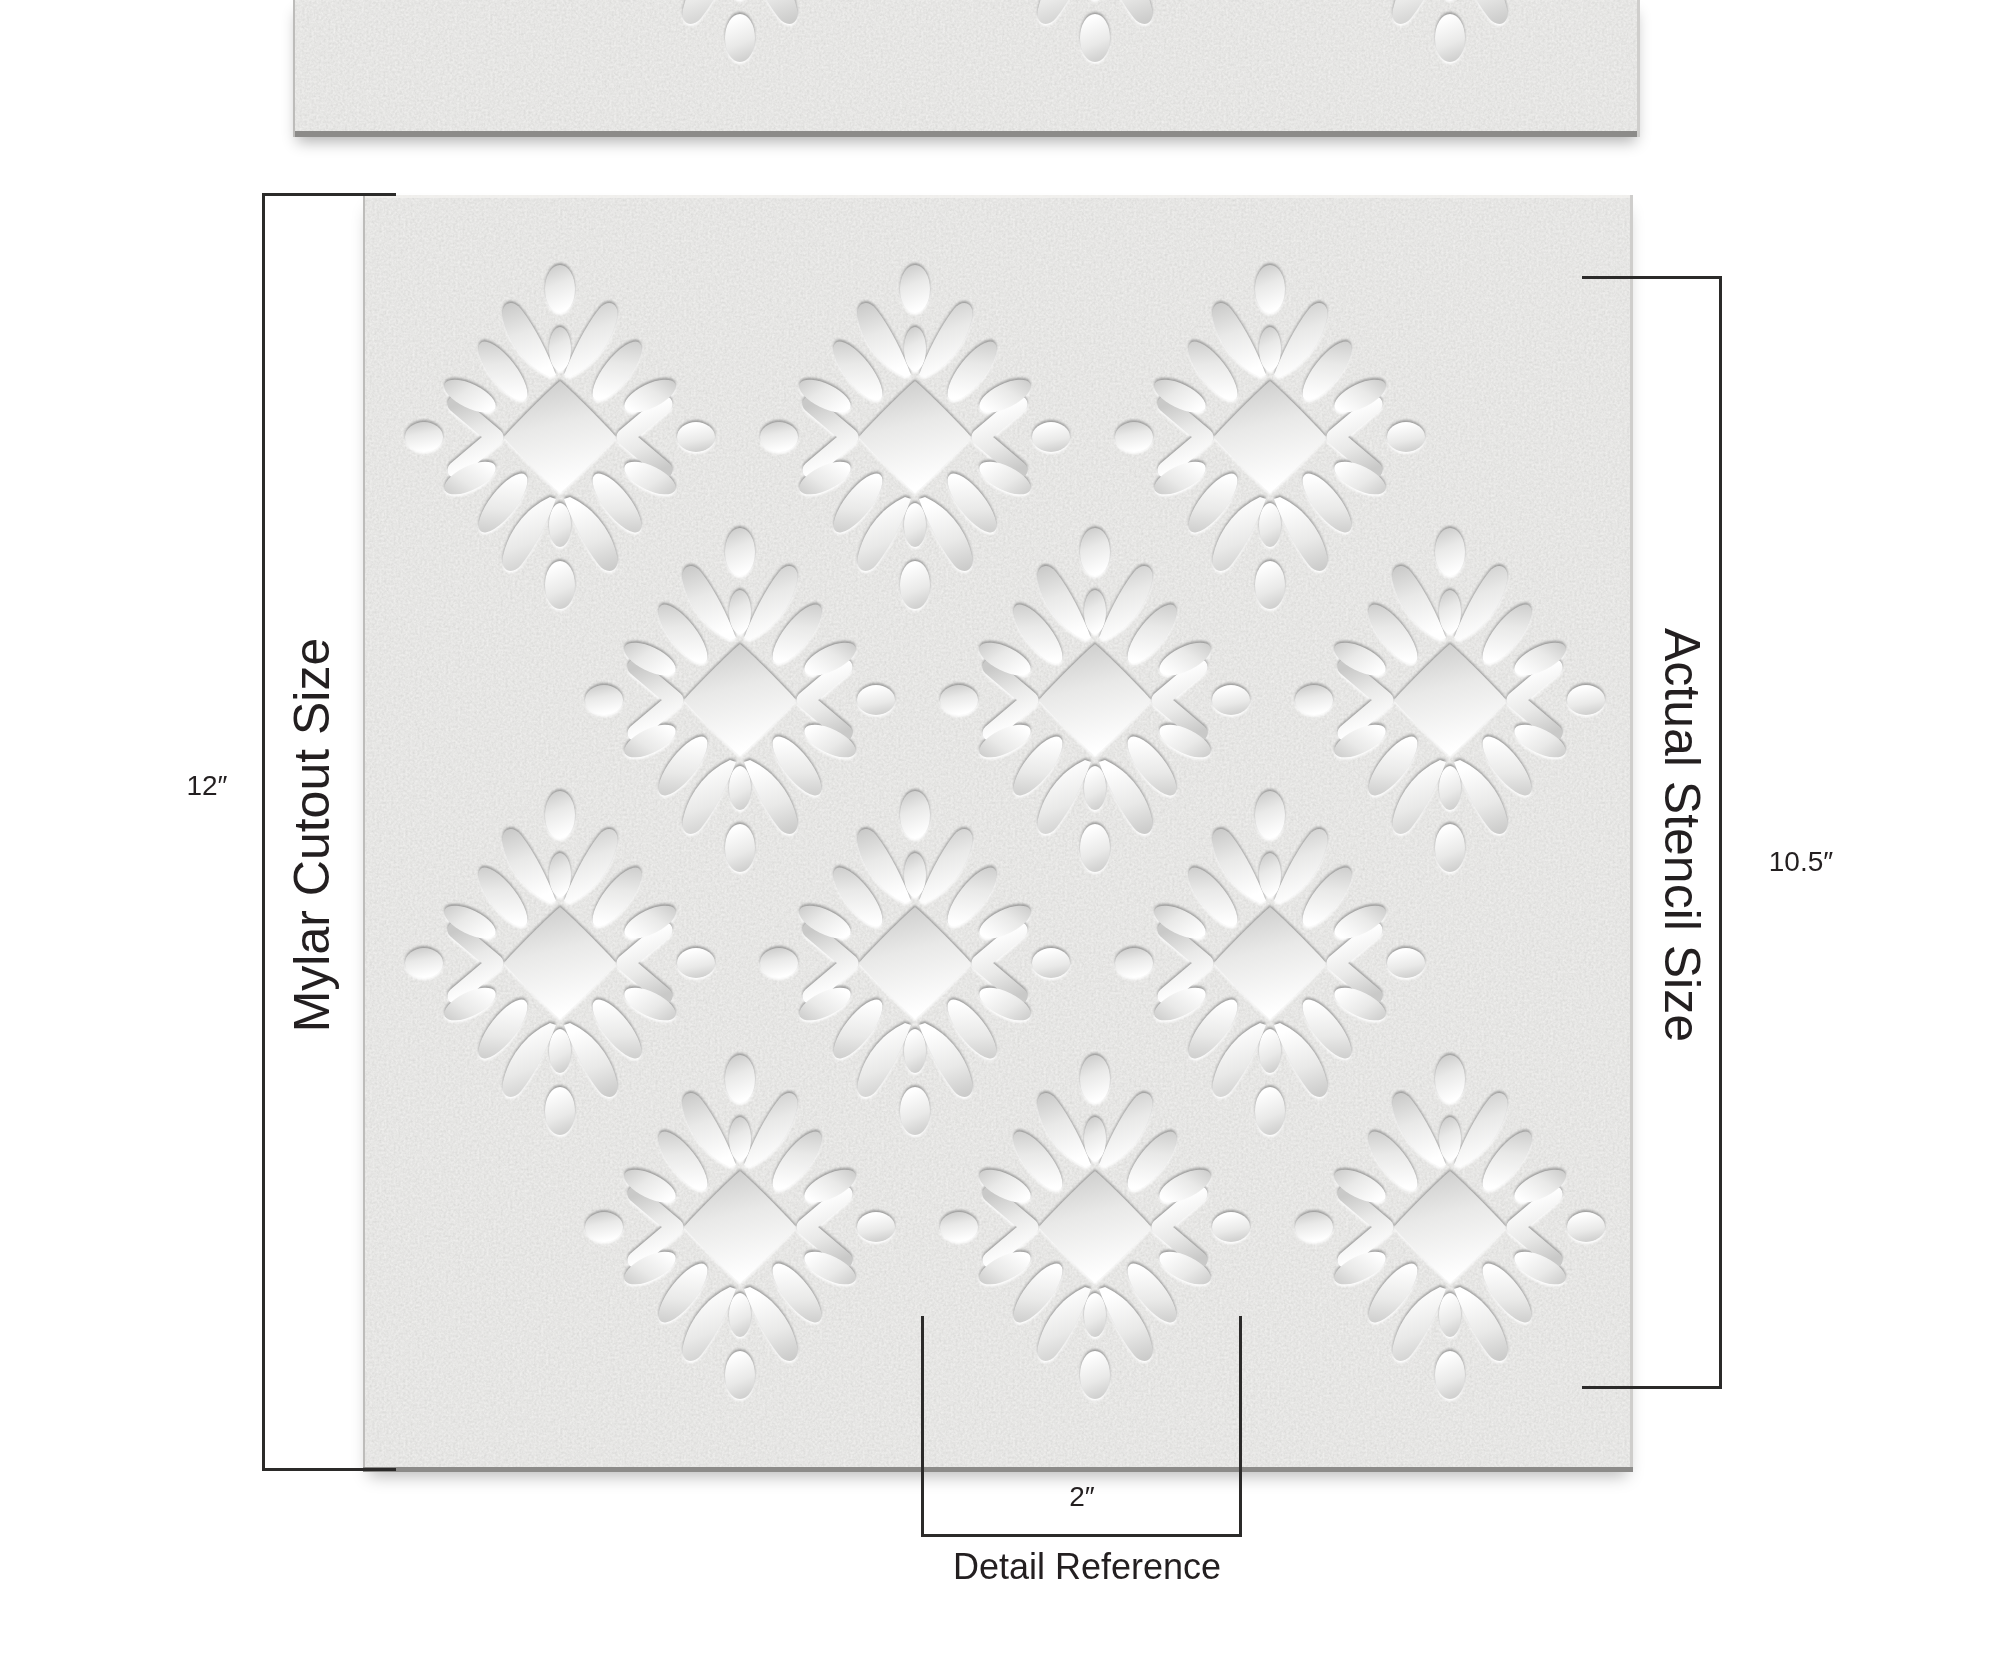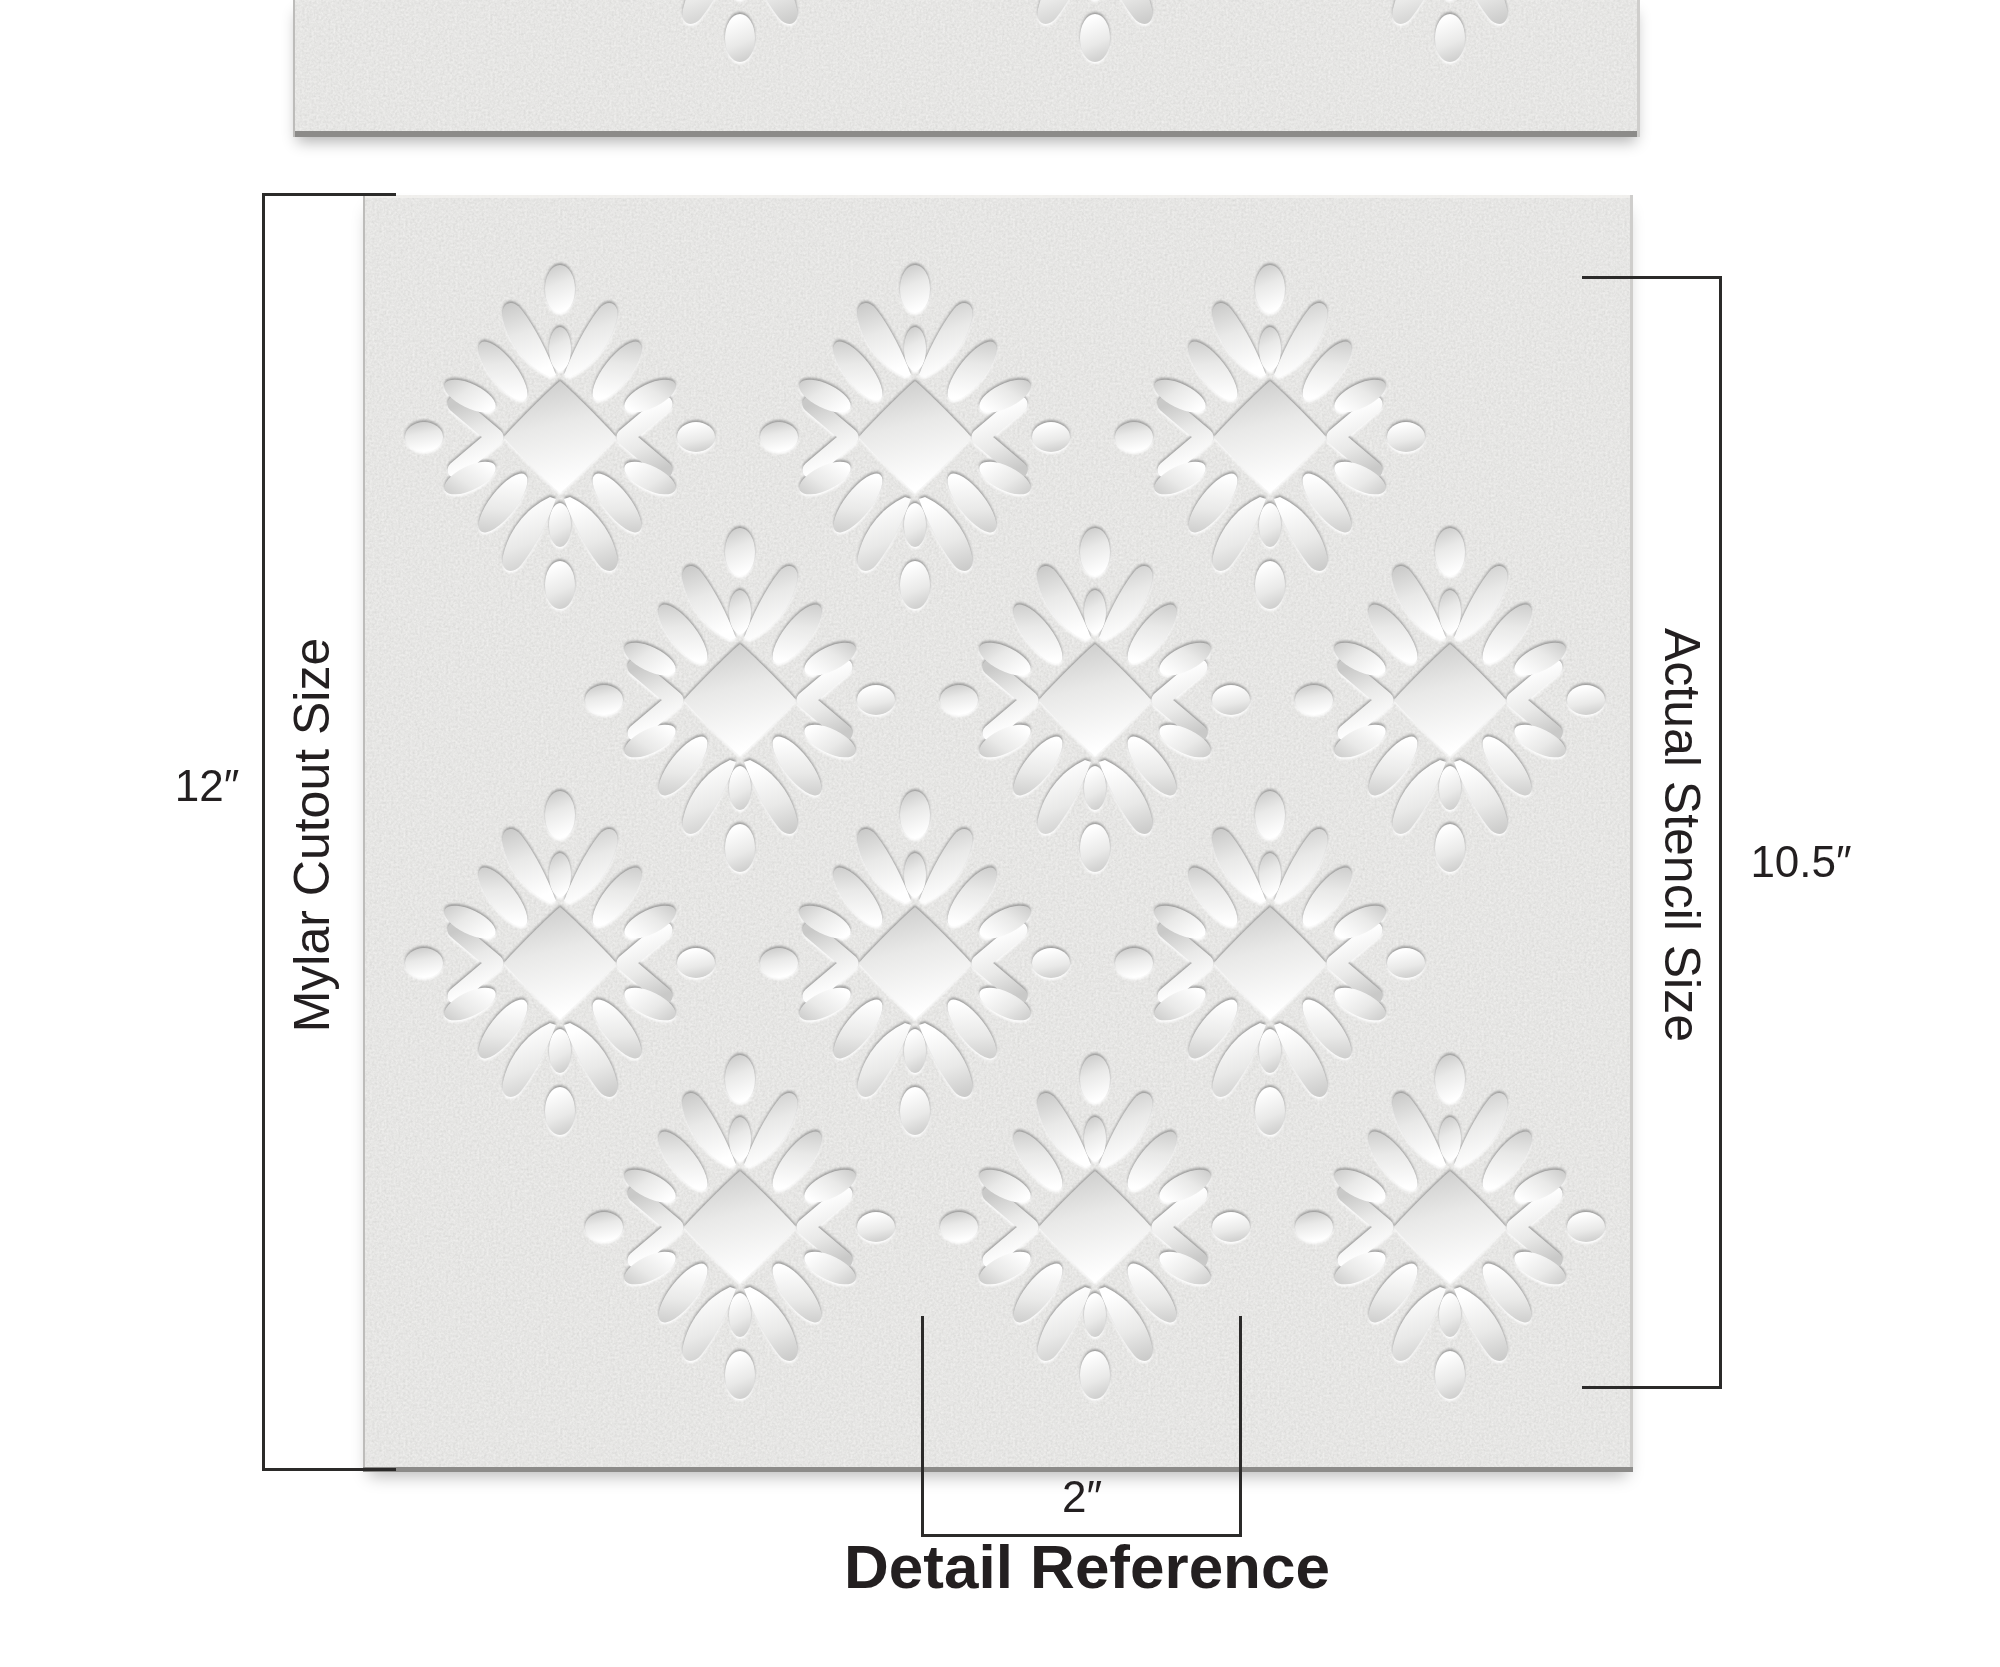--- a/index.html
+++ b/index.html
@@ -22,24 +22,24 @@
     filter:drop-shadow(0px -2px 1px rgba(80,80,80,0.50))
            drop-shadow(0px 2.5px 1px rgba(255,255,255,0.95));
   }
   .cut{fill:url(#cutGrad);}
   .cutS{fill:none;stroke:url(#cutGrad);stroke-width:17;stroke-linecap:round;stroke-linejoin:round;}
   .dim{position:absolute;background:#2b2a29;}
   .lab{
     position:absolute;color:#231f20;white-space:nowrap;
     transform:translate(-50%,-50%);line-height:1;
   }
-  .lab-num{font-size:44px;text-align:center;}
+  .lab-num{font-size:28px;text-align:center;}
   .lab-rot-ccw{font-size:50px;transform:translate(-50%,-50%) rotate(-90deg);}
   .lab-rot-cw{font-size:50px;transform:translate(-50%,-50%) rotate(90deg);}
-  .lab-detail{font-size:62px;font-weight:bold;}
+  .lab-detail{font-size:36px;}
 </style>
 </head>
 <body>
 
 <div class="stage">
 
   <svg class="defs-svg" aria-hidden="true">
     <defs>
       <linearGradient id="cutGrad" x1="0.08" y1="0" x2="0.32" y2="1">
         <stop offset="0" stop-color="#c9c9c8"></stop>

